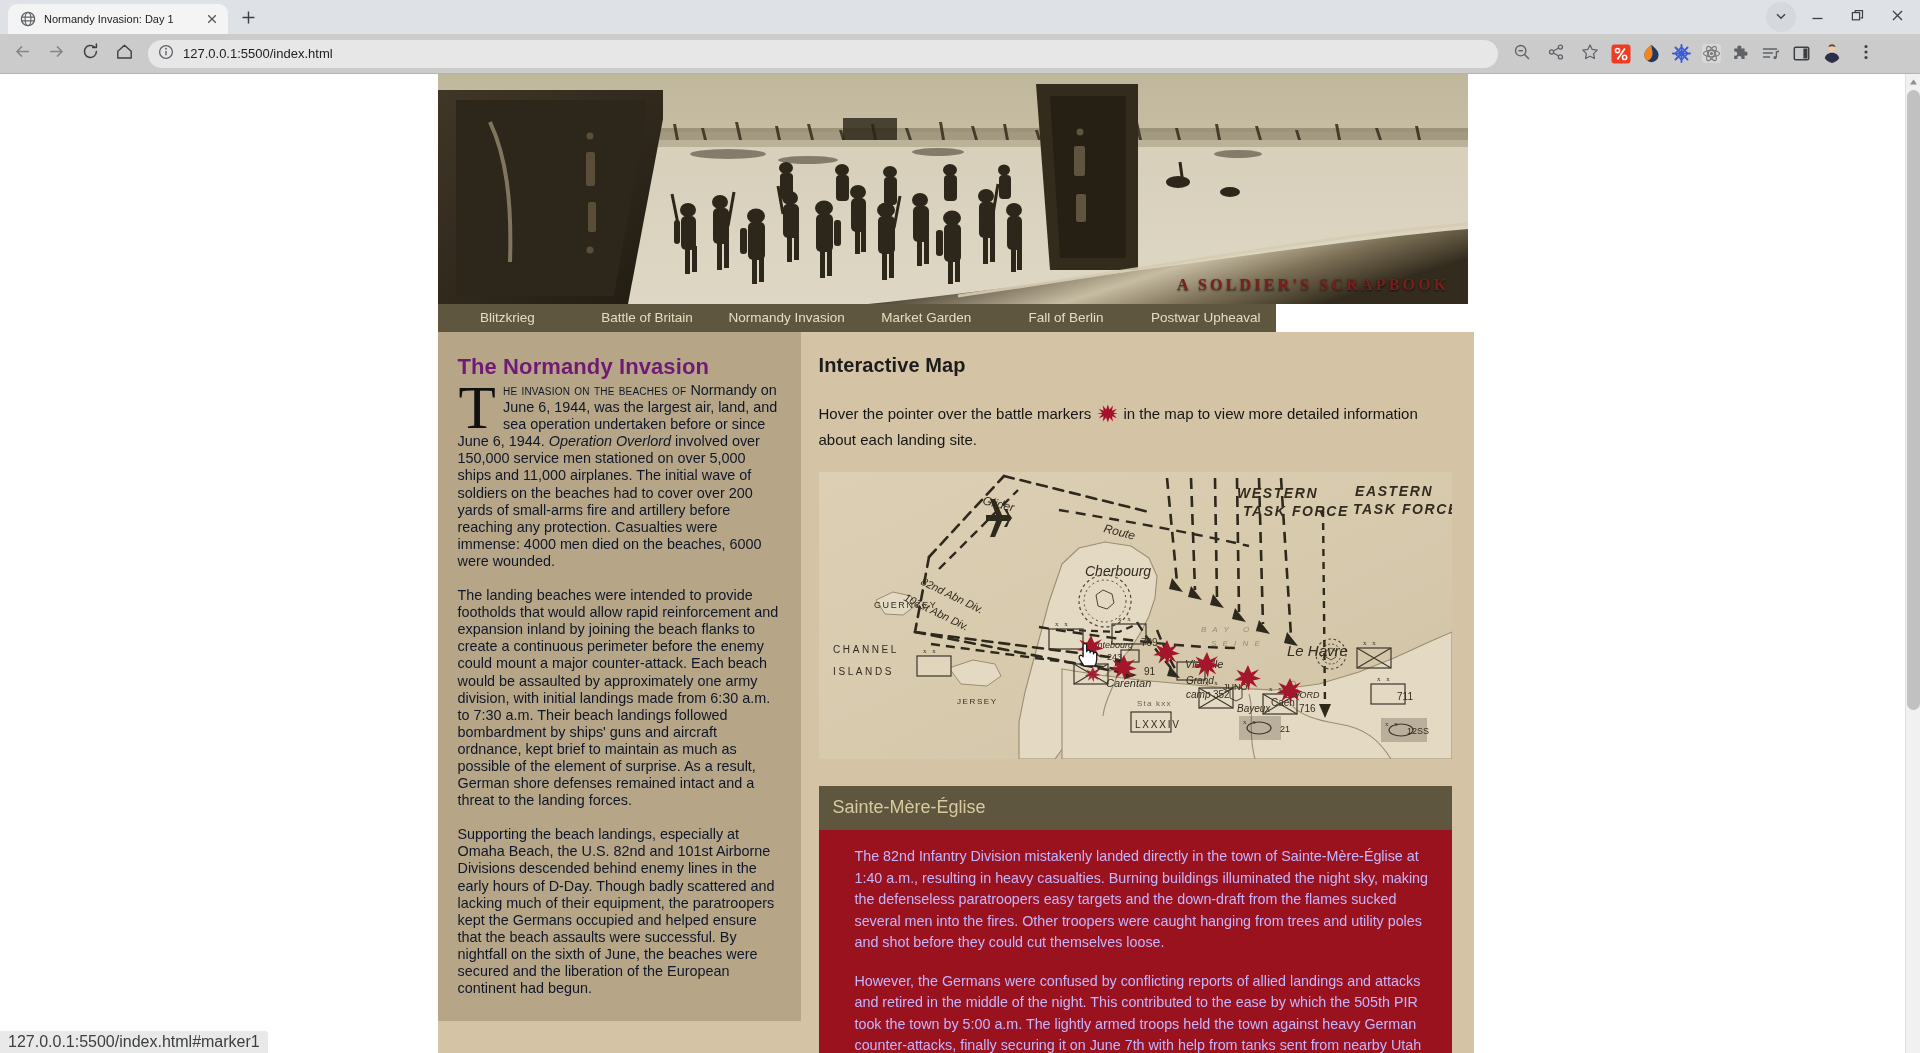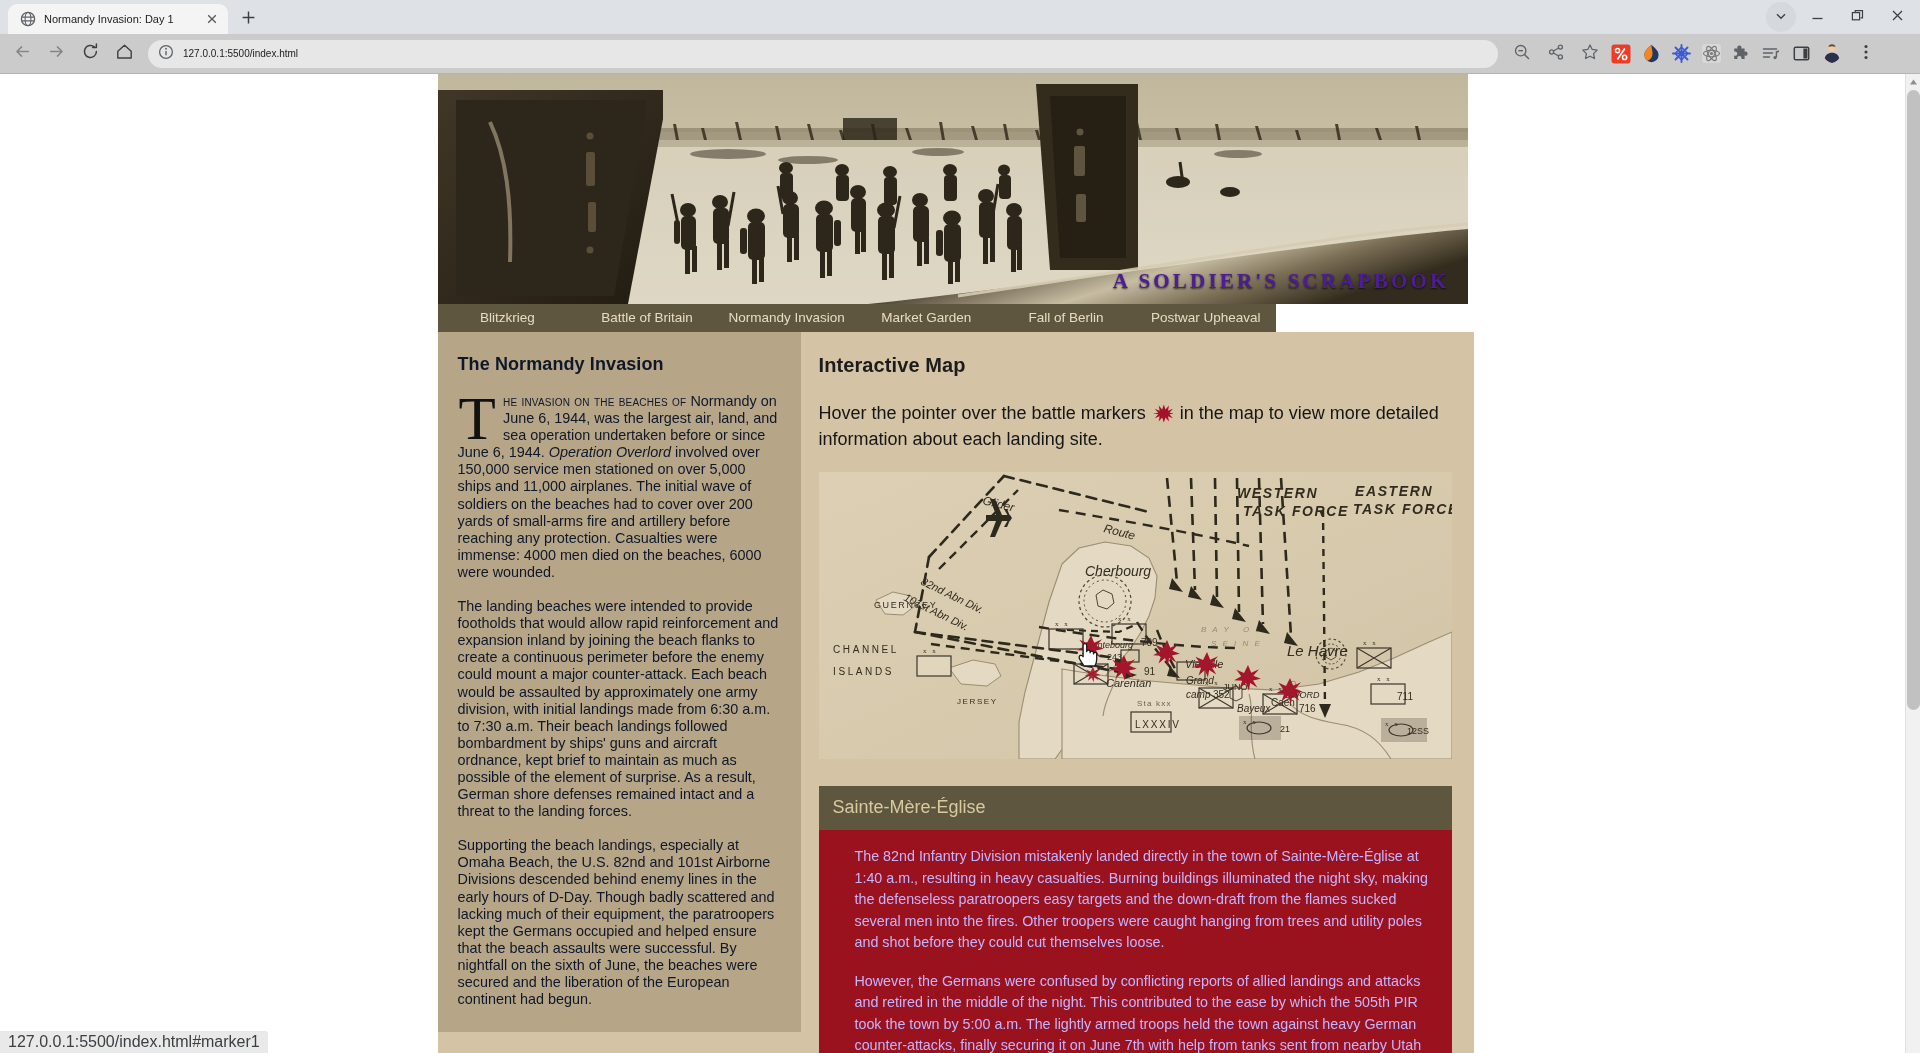--- a/index.html
+++ b/index.html
@@ -36,65 +36,65 @@
   .toolbar {
     height: 40px; background: #cbcbcb; display: flex; align-items: center;
     padding: 0 6px; gap: 2px; flex: none; border-bottom: 1px solid #b4b4b4;
   }
   .tbtn { width: 32px; height: 30px; display: flex; align-items: center; justify-content: center; flex: none; }
   .omnibox {
     flex: 1; height: 28px; background: #e7e7e7; border-radius: 14px;
     display: flex; align-items: center; padding: 0 10px; gap: 9px; margin: 0 6px;
     max-width: 1350px;
   }
-  .omnibox .url { font-size: 10px; color: #202124; white-space: nowrap; }
+  .omnibox .url { font-size: 13px; color: #202124; white-space: nowrap; }
   .ext-group { display: flex; align-items: center; gap: 4px; }
   .ext { width: 26px; height: 26px; display: flex; align-items: center; justify-content: center; flex: none; }
 
   
   .viewport { flex: 1; background: #ffffff; position: relative; overflow: hidden; display: flex; }
   .page-scroll { flex: 1; position: relative; overflow: hidden; }
   .scrollbar { width: 15px; background: #f1f1f1; border-left: 1px solid #e0e0e0; position: relative; flex: none; }
   .sb-arrow { width: 15px; height: 15px; display: flex; align-items: center; justify-content: center; }
   .sb-thumb { position: absolute; left: 1px; top: 16px; width: 13px; height: 620px; background: #c1c1c1; border-radius: 7px; }
 
   
   .site { width: 1030px; margin: 0 auto; position: relative; }
 
   .banner { width: 1030px; height: 230px; position: relative; overflow: hidden; background: #b7ac92; }
   .banner svg { display: block; width: 1030px; height: 230px; }
   .banner-title {
     position: absolute; right: 18px; bottom: 10px;
-    font-family: "Liberation Serif", serif; font-weight: bold; font-size: 21px;
-    letter-spacing: 3.2px; color: #4c1d95; text-shadow: 0 1px 2px rgba(0,0,0,.65);
+    font-family: "Liberation Serif", serif; font-weight: bold; font-size: 16px;
+    letter-spacing: 3.2px; color: #7f1d1d; text-shadow: 0 1px 2px rgba(0,0,0,.65);
   }
 
   .nav { width: 838px; height: 28px; background: #5e563f; display: flex; align-items: center; }
   .nav a {
     flex: 1; text-align: center; font-size: 13.5px; color: #e8dcc0;
     text-decoration: none; line-height: 28px;
   }
 
   .columns { width: 1030px; display: flex; align-items: flex-start; background: #d4c3a5; }
   .col-left { width: 363px; background: #b6a687; padding: 22px 22px 24px 20px; flex: none; }
   .col-right { flex: 1; background: #d4c3a5; padding: 22px 22px 0 18px; }
 
-  .h-left { font-size: 18px; font-weight: bold; color: #0f172a; margin-bottom: 18px; letter-spacing: .1px; }
+  .h-left { font-size: 22px; font-weight: bold; color: #701a75; margin-bottom: 2px; letter-spacing: .1px; }
   .h-right { font-size: 20px; font-weight: bold; color: #1c1c1c; margin-bottom: 26px; letter-spacing: .1px; }
 
   .article p { font-size: 14.4px; line-height: 17.1px; color: #0f172a; margin-bottom: 17px; text-align: left; }
   .article p:last-child { margin-bottom: 0; }
   .article .lede::first-letter {
     font-family: "Liberation Serif", serif; font-size: 61px; line-height: .78;
     float: left; padding: 2px 7px 0 1px; font-weight: normal; color: #111;
   }
   .article .lede .smallcaps { font-variant: small-caps; letter-spacing: .2px; }
   .article em { font-style: italic; }
 
-  .hovertext { font-size: 18px; line-height: 21px; color: #161616; margin-bottom: 22px; max-width: 680px; }
+  .hovertext { font-size: 15px; line-height: 21px; color: #161616; margin-bottom: 22px; max-width: 680px; }
   .hovertext .star-inline { display: inline-block; vertical-align: -5px; margin: 0 2px; }
 
   .mapwrap { width: 633px; height: 287px; position: relative; overflow: hidden; background: #ded0b6; }
   .mapwrap svg { display: block; }
   .cursor-hand { position: absolute; left: 258px; top: 168px; pointer-events: none; }
 
   .infobox { width: 633px; margin-top: 27px; }
   .infobox-head {
     background: #5e563f; color: #d9c99f; font-size: 18px; padding: 11px 14px 12px 14px;
   }

